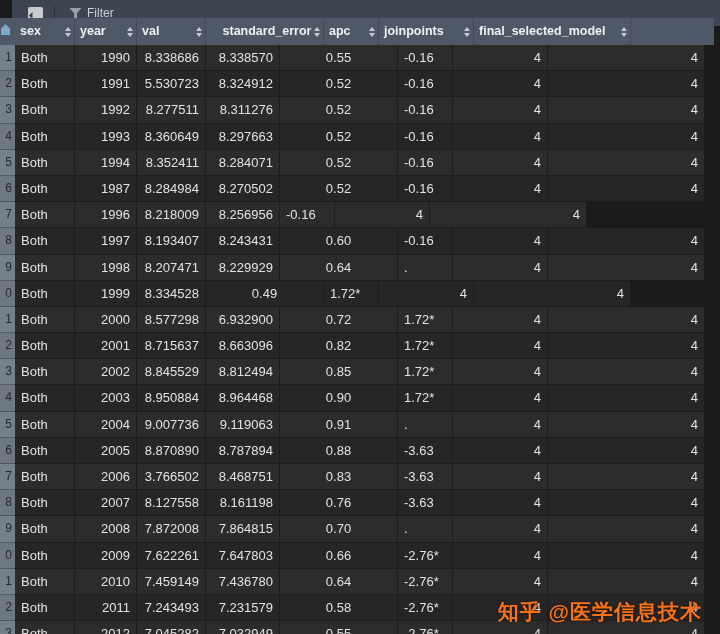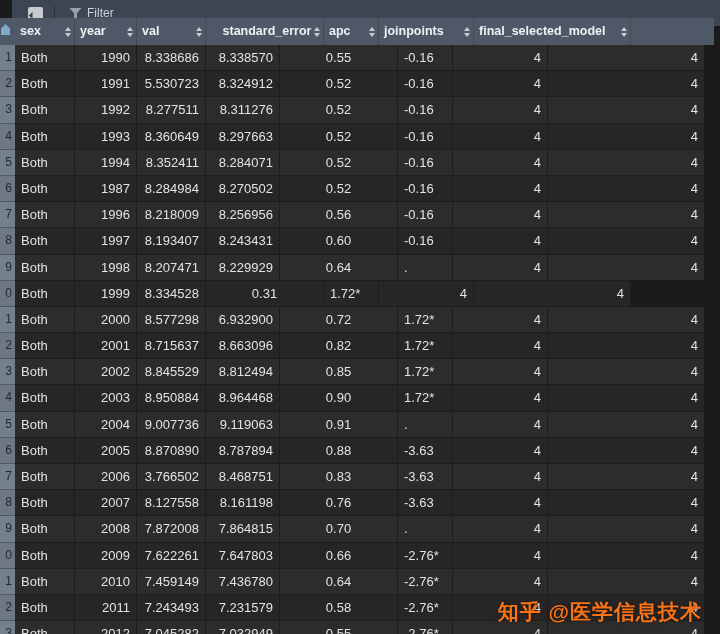--- a/index.html
+++ b/index.html
@@ -229,21 +229,20 @@
       <div class="cell c5 al">-0.16</div>
       <div class="cell c6 ar">4</div>
       <div class="cell c7 ar">4</div>
     </div>
       <div class="row">
       <div class="rownum">7</div>
       <div class="cell c0 al">Both</div>
       <div class="cell c1 ar">1996</div>
       <div class="cell c2 ar">8.218009</div>
       <div class="cell c3 ar">8.256956</div>
-      <div class="cell c4 ar">0.56</div>
       <div class="cell c5 al">-0.16</div>
       <div class="cell c6 ar">4</div>
       <div class="cell c7 ar">4</div>
     </div>
       <div class="row">
       <div class="rownum">8</div>
       <div class="cell c0 al">Both</div>
       <div class="cell c1 ar">1997</div>
       <div class="cell c2 ar">8.193407</div>
       <div class="cell c3 ar">8.243431</div>
@@ -261,21 +260,21 @@
       <div class="cell c4 ar">0.64</div>
       <div class="cell c5 al">.</div>
       <div class="cell c6 ar">4</div>
       <div class="cell c7 ar">4</div>
     </div>
       <div class="row">
       <div class="rownum">0</div>
       <div class="cell c0 al">Both</div>
       <div class="cell c1 ar">1999</div>
       <div class="cell c2 ar">8.334528</div>
-      <div class="cell c4 ar">0.31</div>
+      <div class="cell c4 ar">0.49</div>
       <div class="cell c5 al">1.72*</div>
       <div class="cell c6 ar">4</div>
       <div class="cell c7 ar">4</div>
     </div>
       <div class="row">
       <div class="rownum">1</div>
       <div class="cell c0 al">Both</div>
       <div class="cell c1 ar">2000</div>
       <div class="cell c2 ar">8.577298</div>
       <div class="cell c3 ar">6.932900</div>

